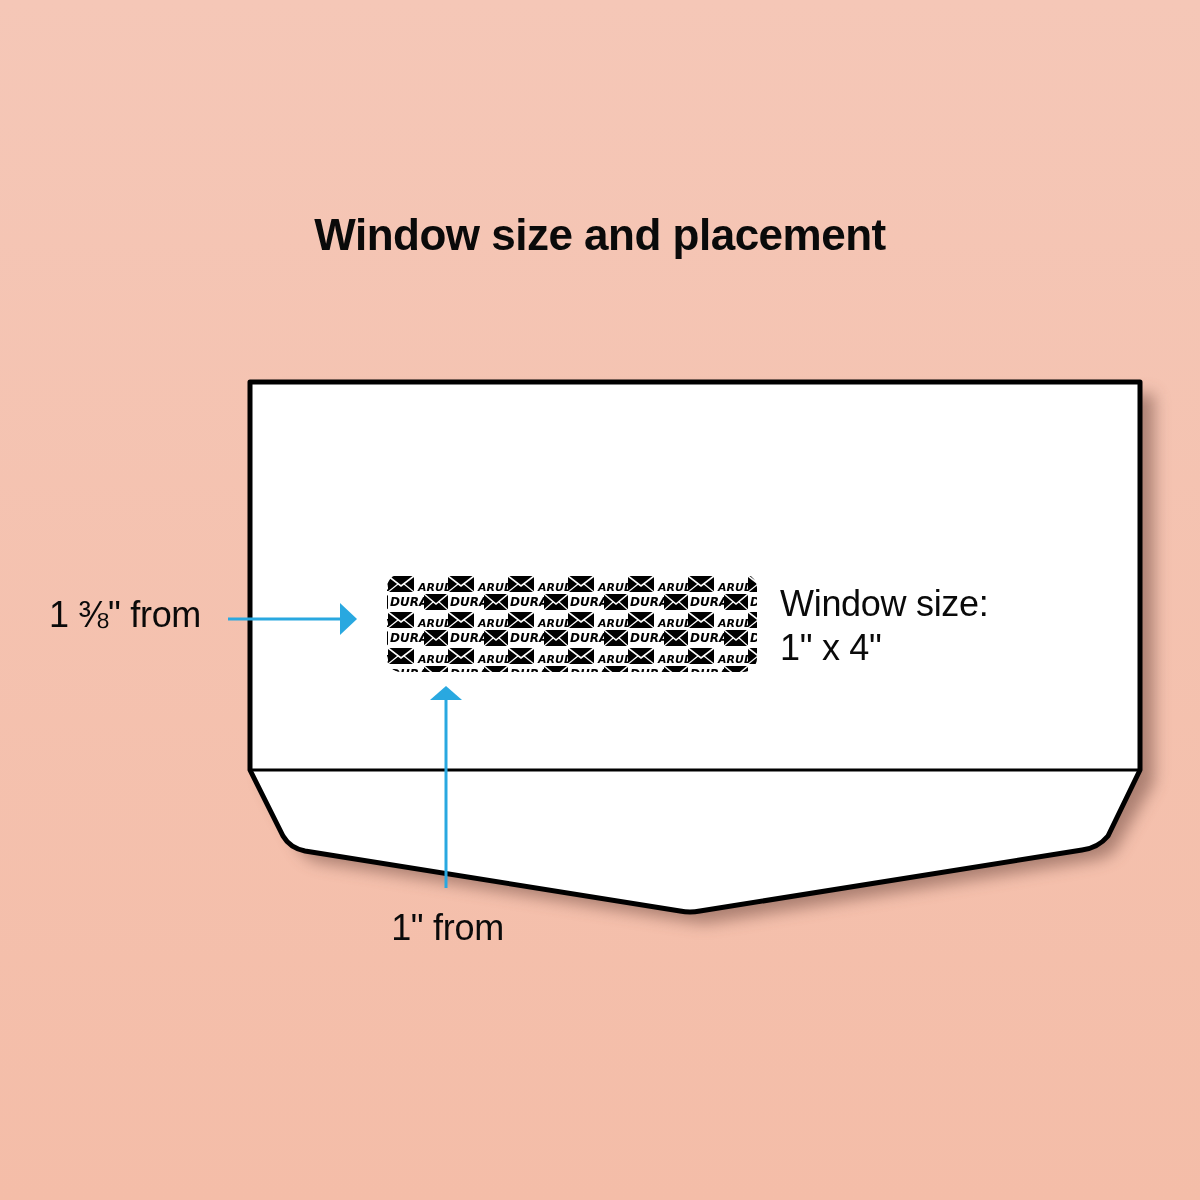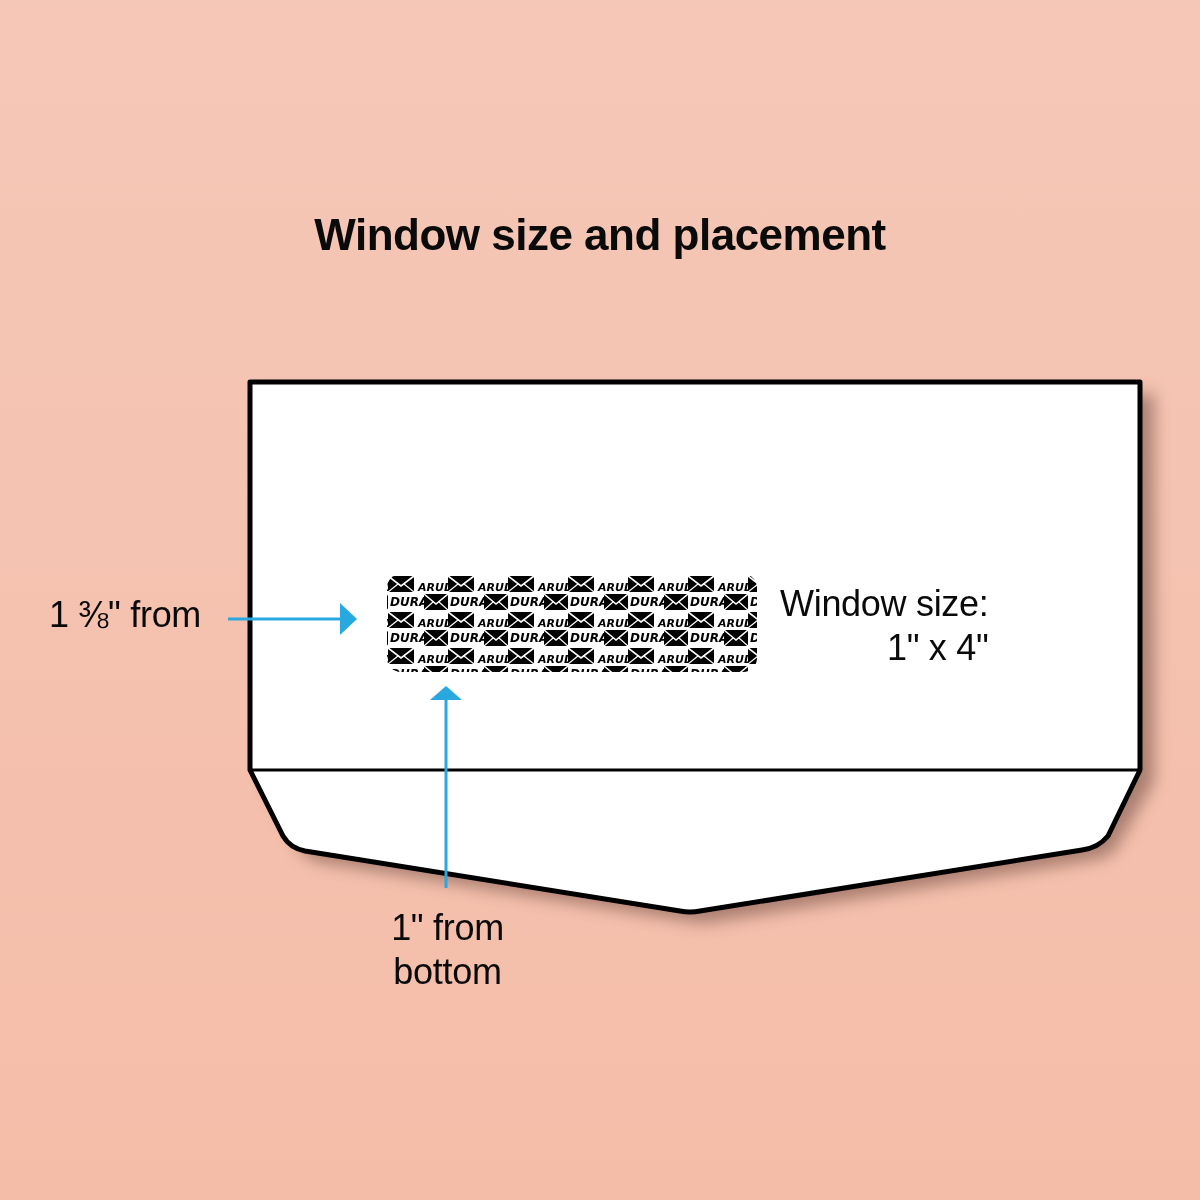--- a/index.html
+++ b/index.html
@@ -14,21 +14,21 @@
     position: absolute; top: 210px; left: 0; width: 1200px;
     text-align: center; font-size: 44px; font-weight: bold;
     letter-spacing: -0.5px;
   }
   svg.diagram { position: absolute; left: 0; top: 0; }
   .label {
     position: absolute; font-size: 36px; line-height: 44px;
     letter-spacing: -0.3px;
   }
   .label-left { left: 20px; top: 593px; width: 210px; text-align: center; }
-  .label-size { left: 780px; top: 582px; text-align: right; }
+  .label-size { left: 780px; top: 582px; text-align: left; }
   .label-bottom { left: 345px; top: 906px; width: 205px; text-align: center; }
 </style>
 </head>
 <body>
 
 <div class="title">Window size and placement</div>
 
 <svg class="diagram" width="1200" height="1200" viewBox="0 0 1200 1200">
   <defs>
     <filter id="shadow" x="-10%" y="-10%" width="130%" height="140%">
@@ -76,14 +76,13 @@
   <div>1 ⅜" from</div>
 </div>
 
 <div class="label label-size">
   <div>Window size:</div>
   <div>1" x 4"</div>
 </div>
 
 <div class="label label-bottom">
   <div>1" from</div>
-  <div>bottom</div>
 </div>
 
 </body></html>

